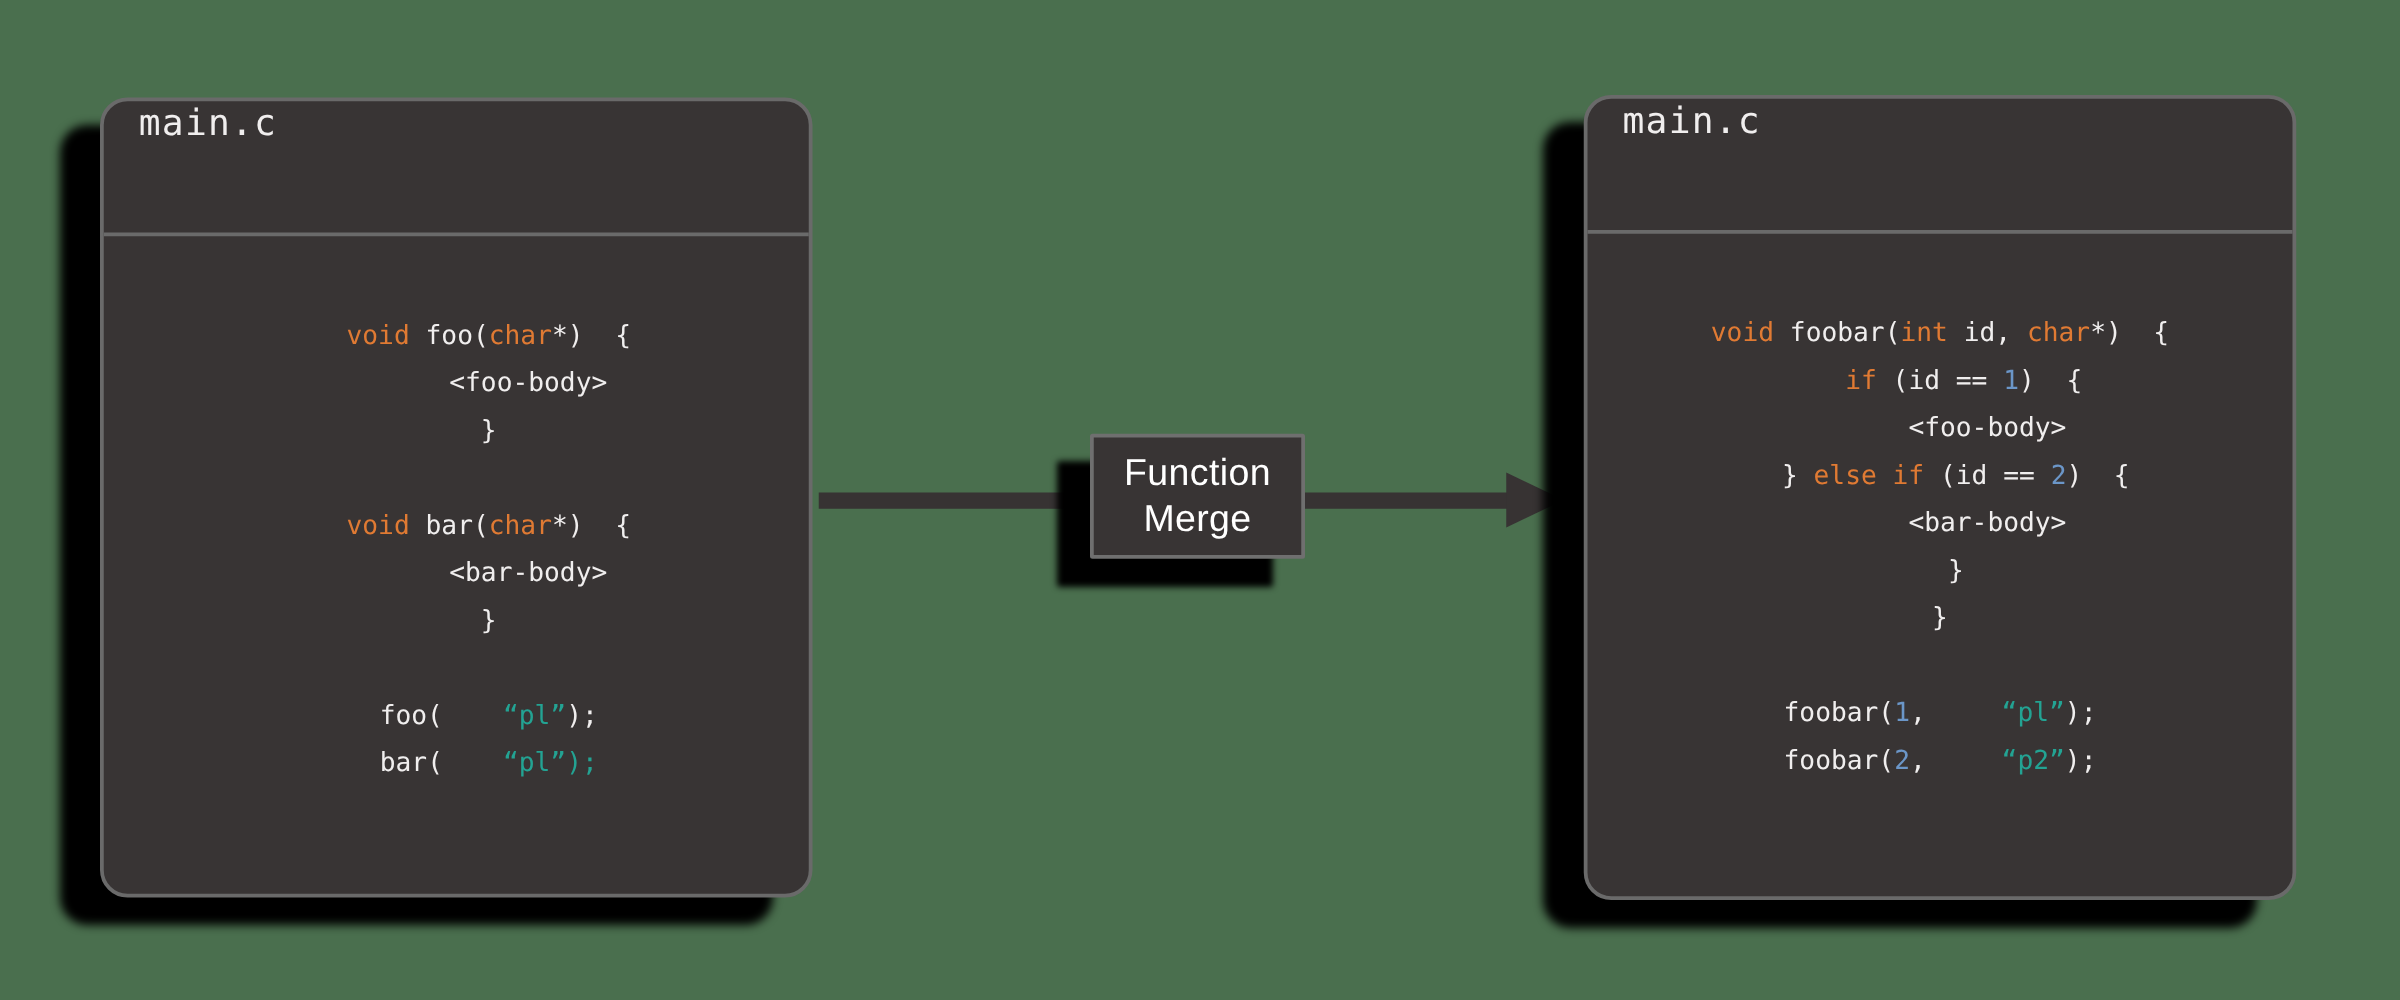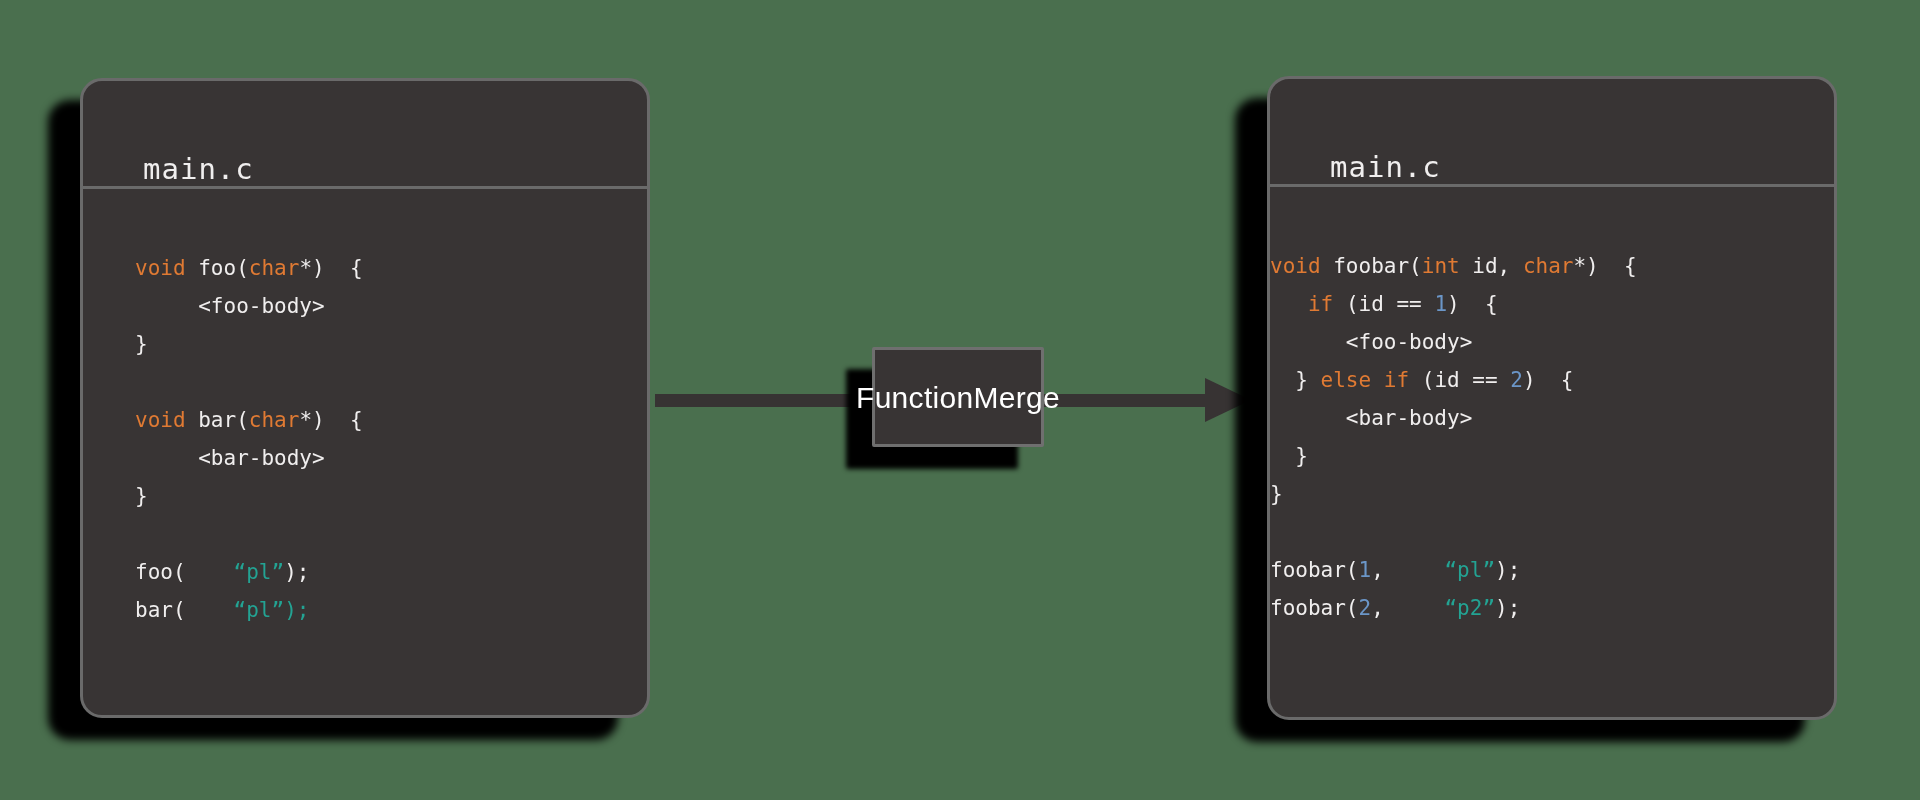--- a/index.html
+++ b/index.html
@@ -30,35 +30,36 @@
     border:3px solid var(--window-border);
     border-radius:22px;
     box-shadow:-32px 22px 8px 0 var(--shadow);
   }
   .window-left{left:80px;top:78px;height:640px;}
   .window-right{left:1267px;top:76px;height:644px;}
   .window-header{
     height:108px;
     border-bottom:3px solid var(--window-border);
     display:flex;
-    align-items:flex-end;
-    padding-left:60px;
+    align-items:flex-start;
+    padding-left:28px;
   }
   .window-title{
     color:var(--title-text);
     font-size:29px;
     letter-spacing:1px;
   }
   pre.code{
     margin:0;
     font-family:"DejaVu Sans Mono", monospace;
     font-size:21px;
     line-height:38px;
     color:var(--code-plain);
     padding-top:60px;
+    text-align:center;
   }
   .window-left pre.code{padding-left:52px;}
   .window-right pre.code{}
   .code-line{white-space:pre;}
   .kw{color:var(--code-keyword);}
   .str{color:var(--code-string);margin-left:48px;}
   .num{color:var(--code-number);}
   .pl{color:var(--code-plain);}
   .arrow-shaft{
     position:absolute;
@@ -81,20 +82,21 @@
     position:absolute;
     left:872px;
     top:347px;
     width:172px;
     height:100px;
     background:var(--merge-box-bg);
     border:3px solid var(--merge-box-border);
     border-radius:2px;
     box-shadow:-26px 22px 5px 0 var(--shadow);
     display:flex;
+    flex-direction:column;
     align-items:center;
     justify-content:center;
     color:var(--merge-text);
     font-family:"Liberation Sans", sans-serif;
     font-size:30px;
     font-weight:500;
     line-height:37px;
     letter-spacing:0.3px;
   }
 </style>

